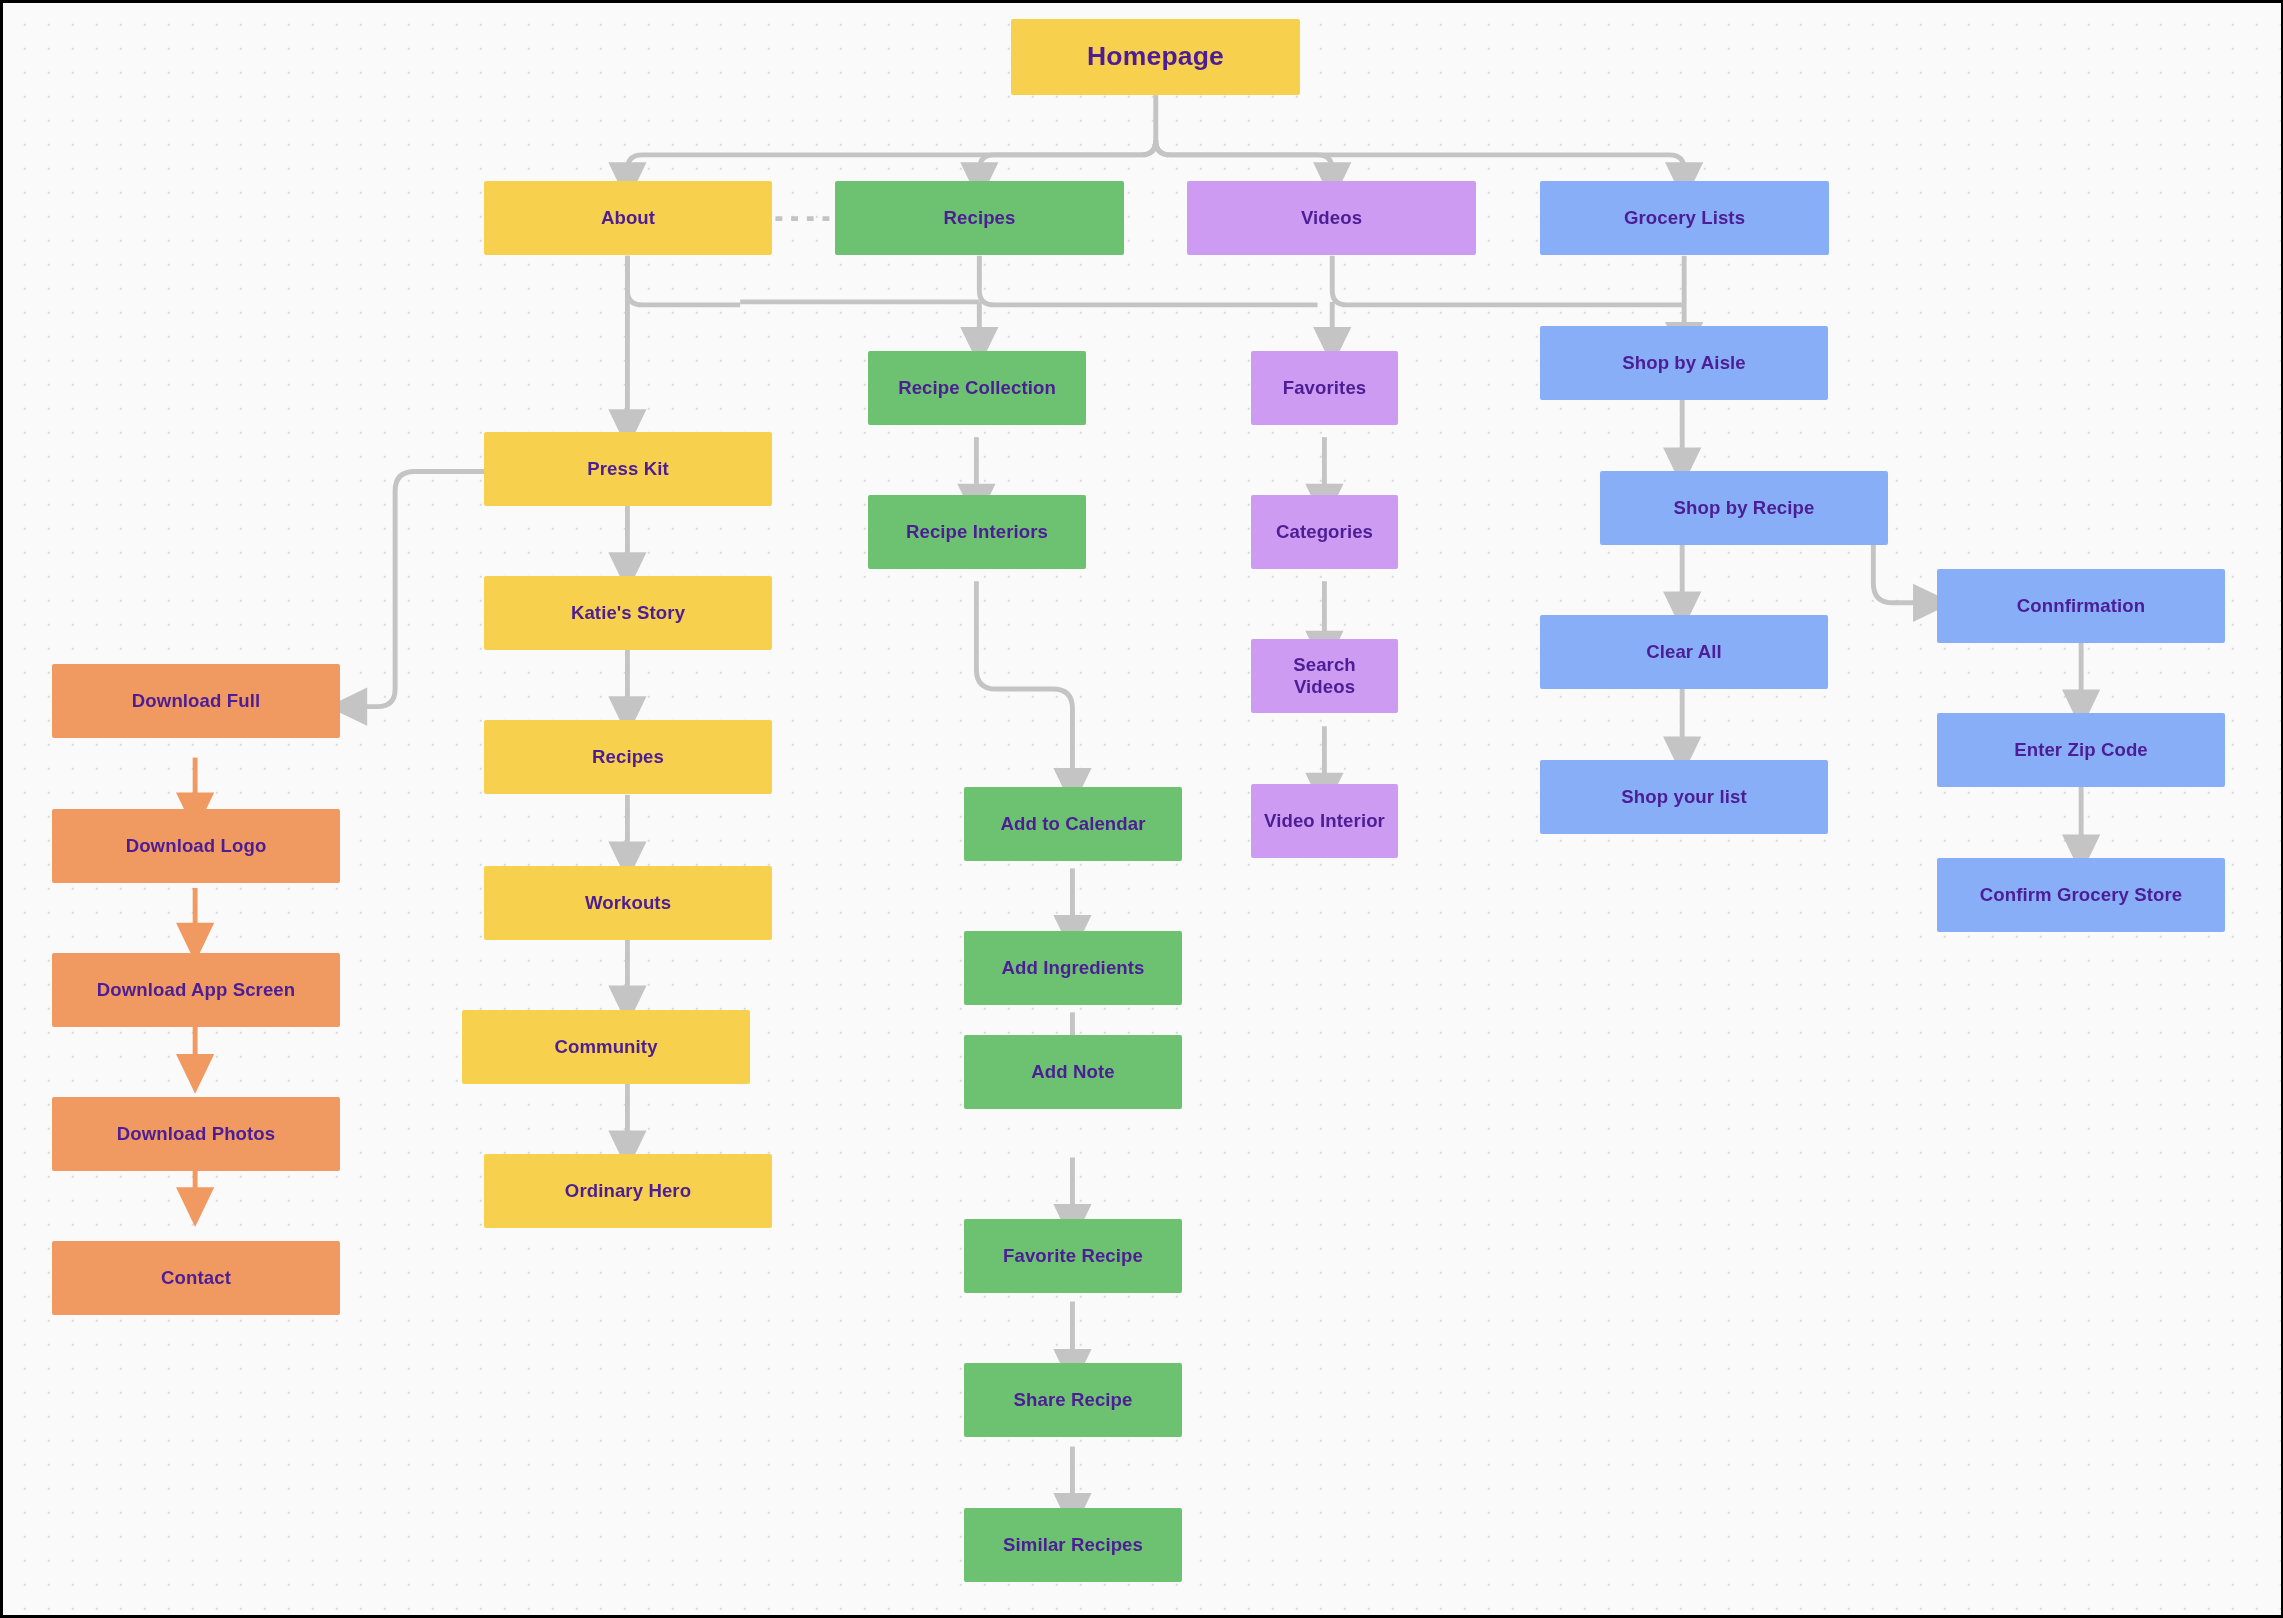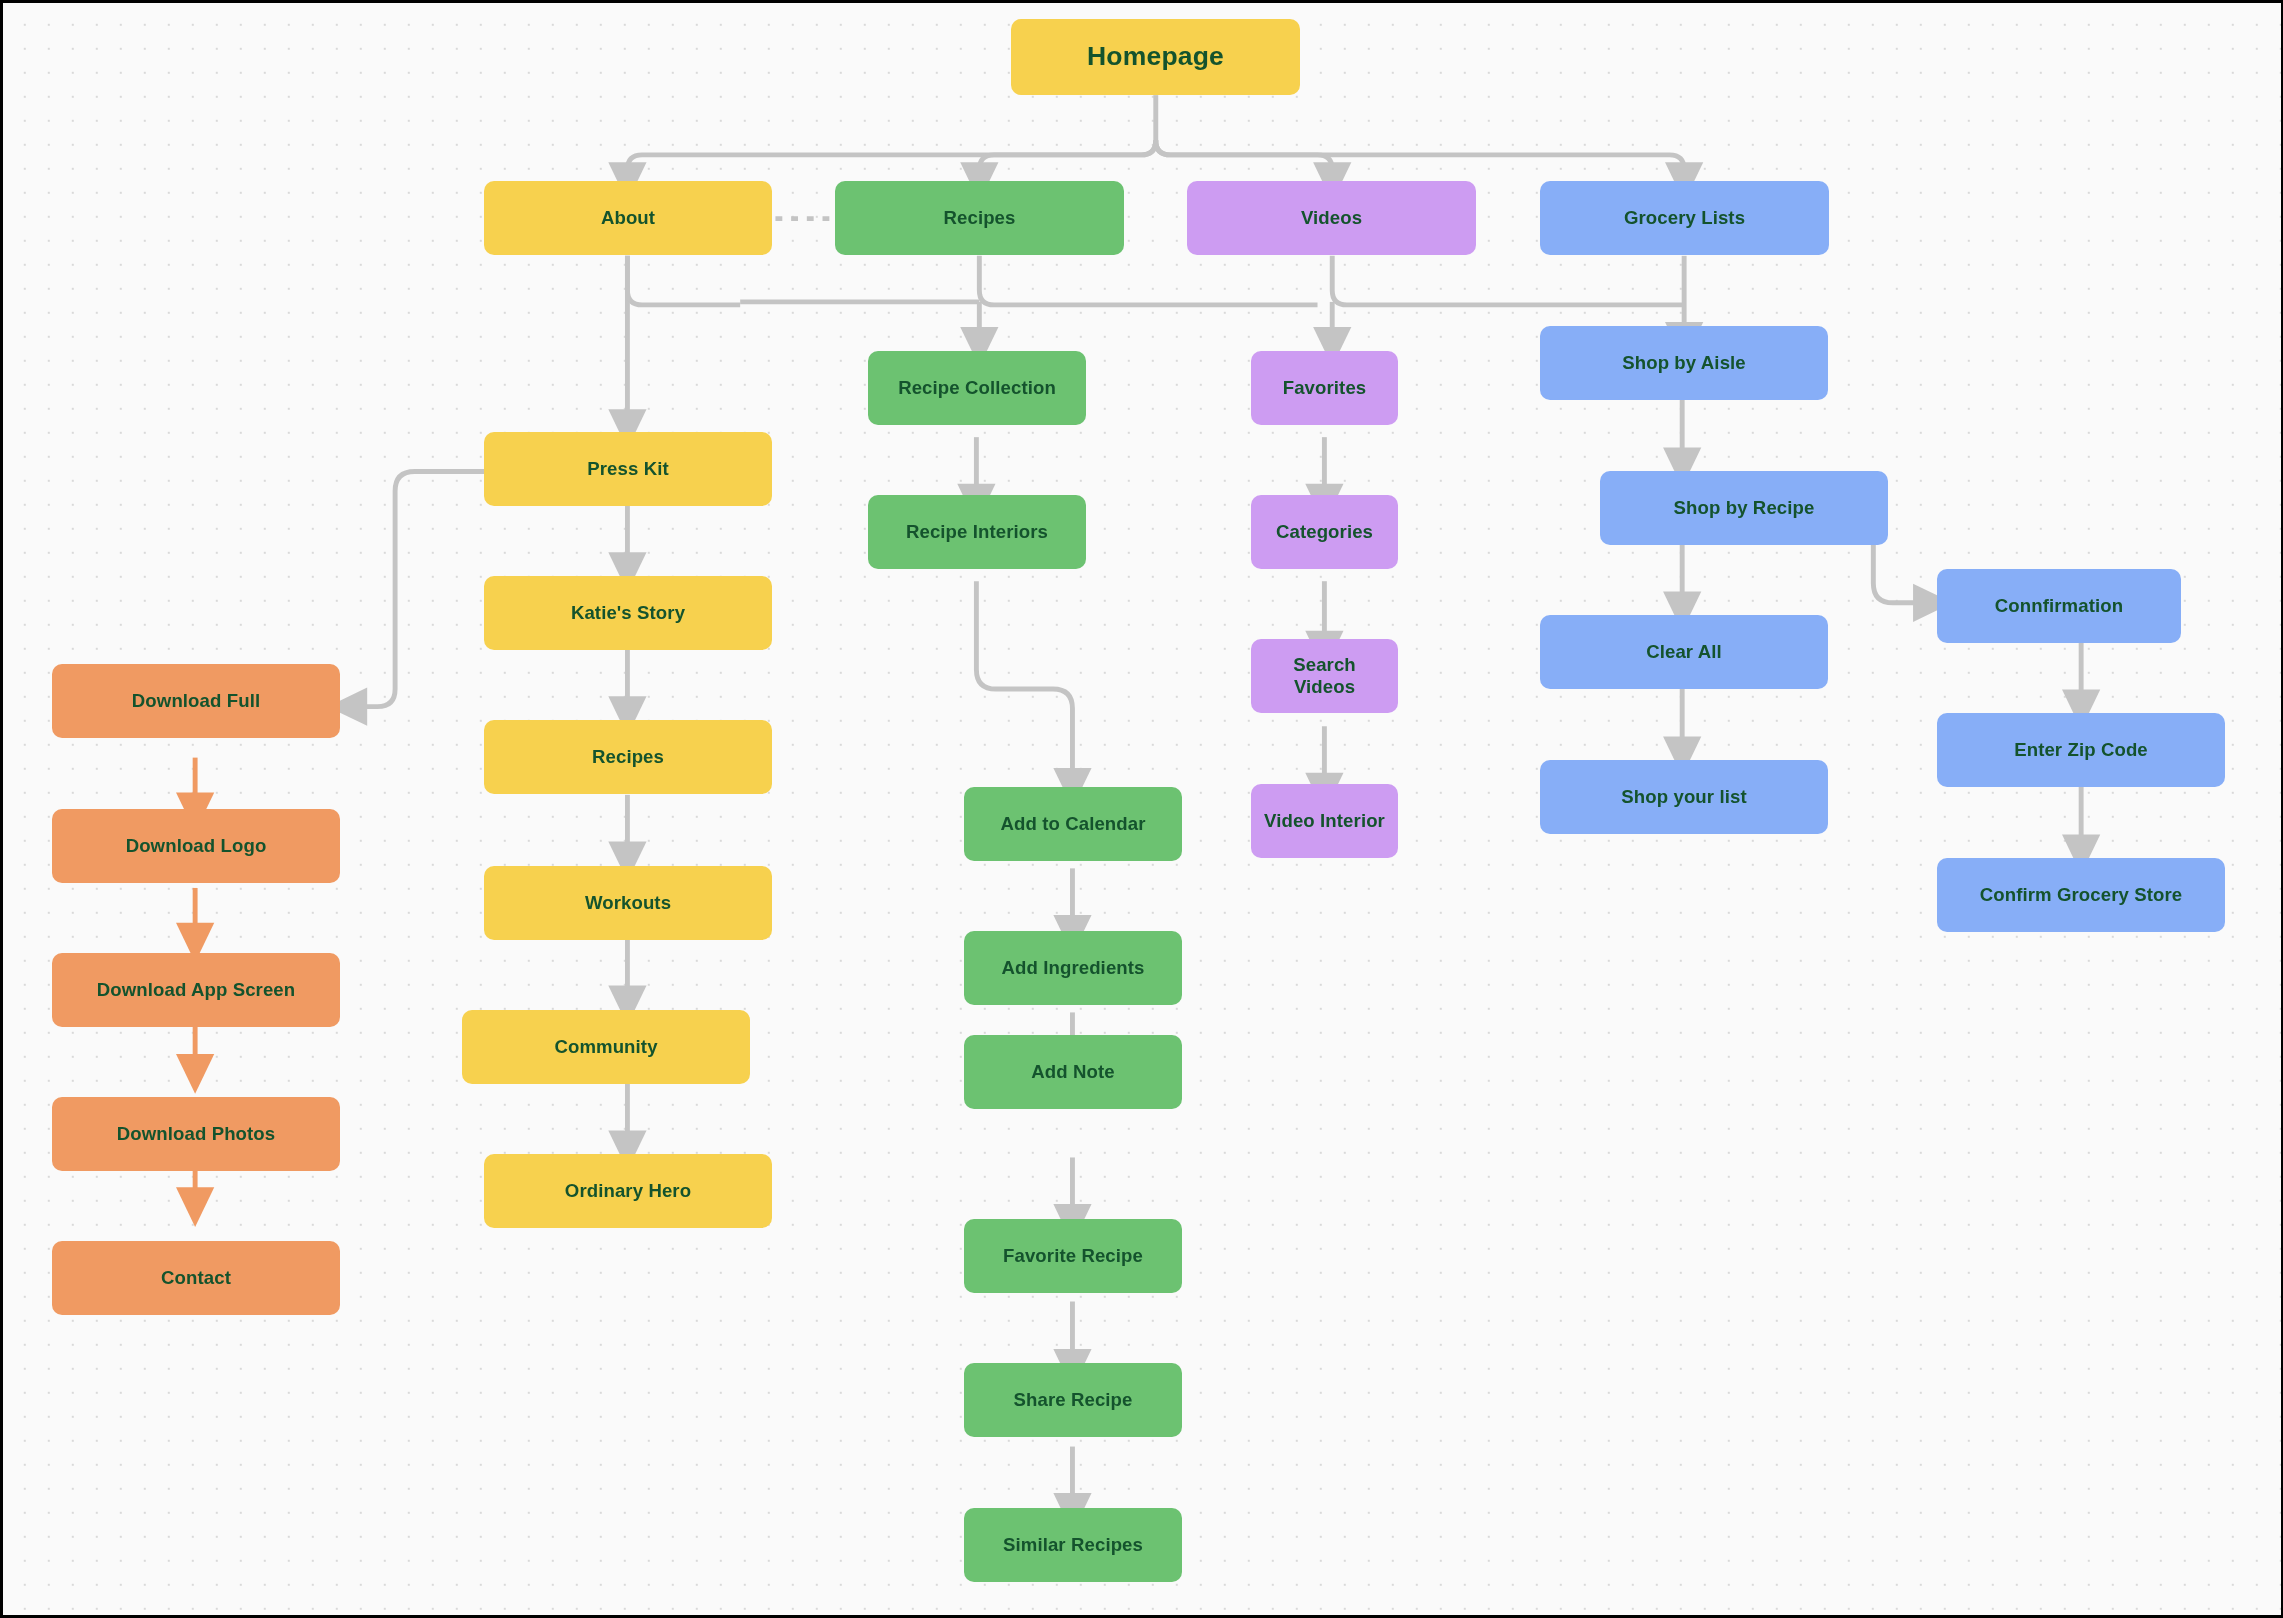--- a/index.html
+++ b/index.html
@@ -29,27 +29,27 @@
     height: 1618px;
     pointer-events: none;
   }
   .node {
     position: absolute;
     box-sizing: border-box;
     display: flex;
     align-items: center;
     justify-content: center;
     text-align: center;
-    color: #14532d;
+    color: #4c1d95;
     font-weight: bold;
     font-size: 18.6px;
     letter-spacing: 0.1px;
     line-height: 1.2;
     padding: 3.9px 9.8px;
-    border-radius: 10px;
+    border-radius: 2px;
     z-index: 2;
   }
   .node.root {
     font-size: 26.5px;
     letter-spacing: 0.2px;
   }
   .node.yellow { background: #f7d14e; }
   .node.green  { background: #6cc271; }
   .node.purple { background: #cd9cf2; }
   .node.blue   { background: #87aef7; }
@@ -231,21 +231,21 @@
   <div class="node blue" style="left:1597px; top:468px; width:288px; height:74px;">
     <span>Shop by Recipe</span>
   </div>
   <div class="node blue" style="left:1537px; top:612px; width:288px; height:74px;">
     <span>Clear All</span>
   </div>
   <div class="node blue" style="left:1537px; top:757px; width:288px; height:74px;">
     <span>Shop your list</span>
   </div>
 
-  <div class="node blue" style="left:1934px; top:566px; width:244px; height:74px;text-align:center;">
+  <div class="node blue" style="left:1934px; top:566px; width:288px; height:74px;text-align:center;">
     <span>Connfirmation</span>
   </div>
   <div class="node blue" style="left:1934px; top:710px; width:288px; height:74px;">
     <span>Enter Zip Code</span>
   </div>
   <div class="node blue" style="left:1934px; top:855px; width:288px; height:74px;">
     <span>Confirm Grocery Store</span>
   </div>
 
 </div>

